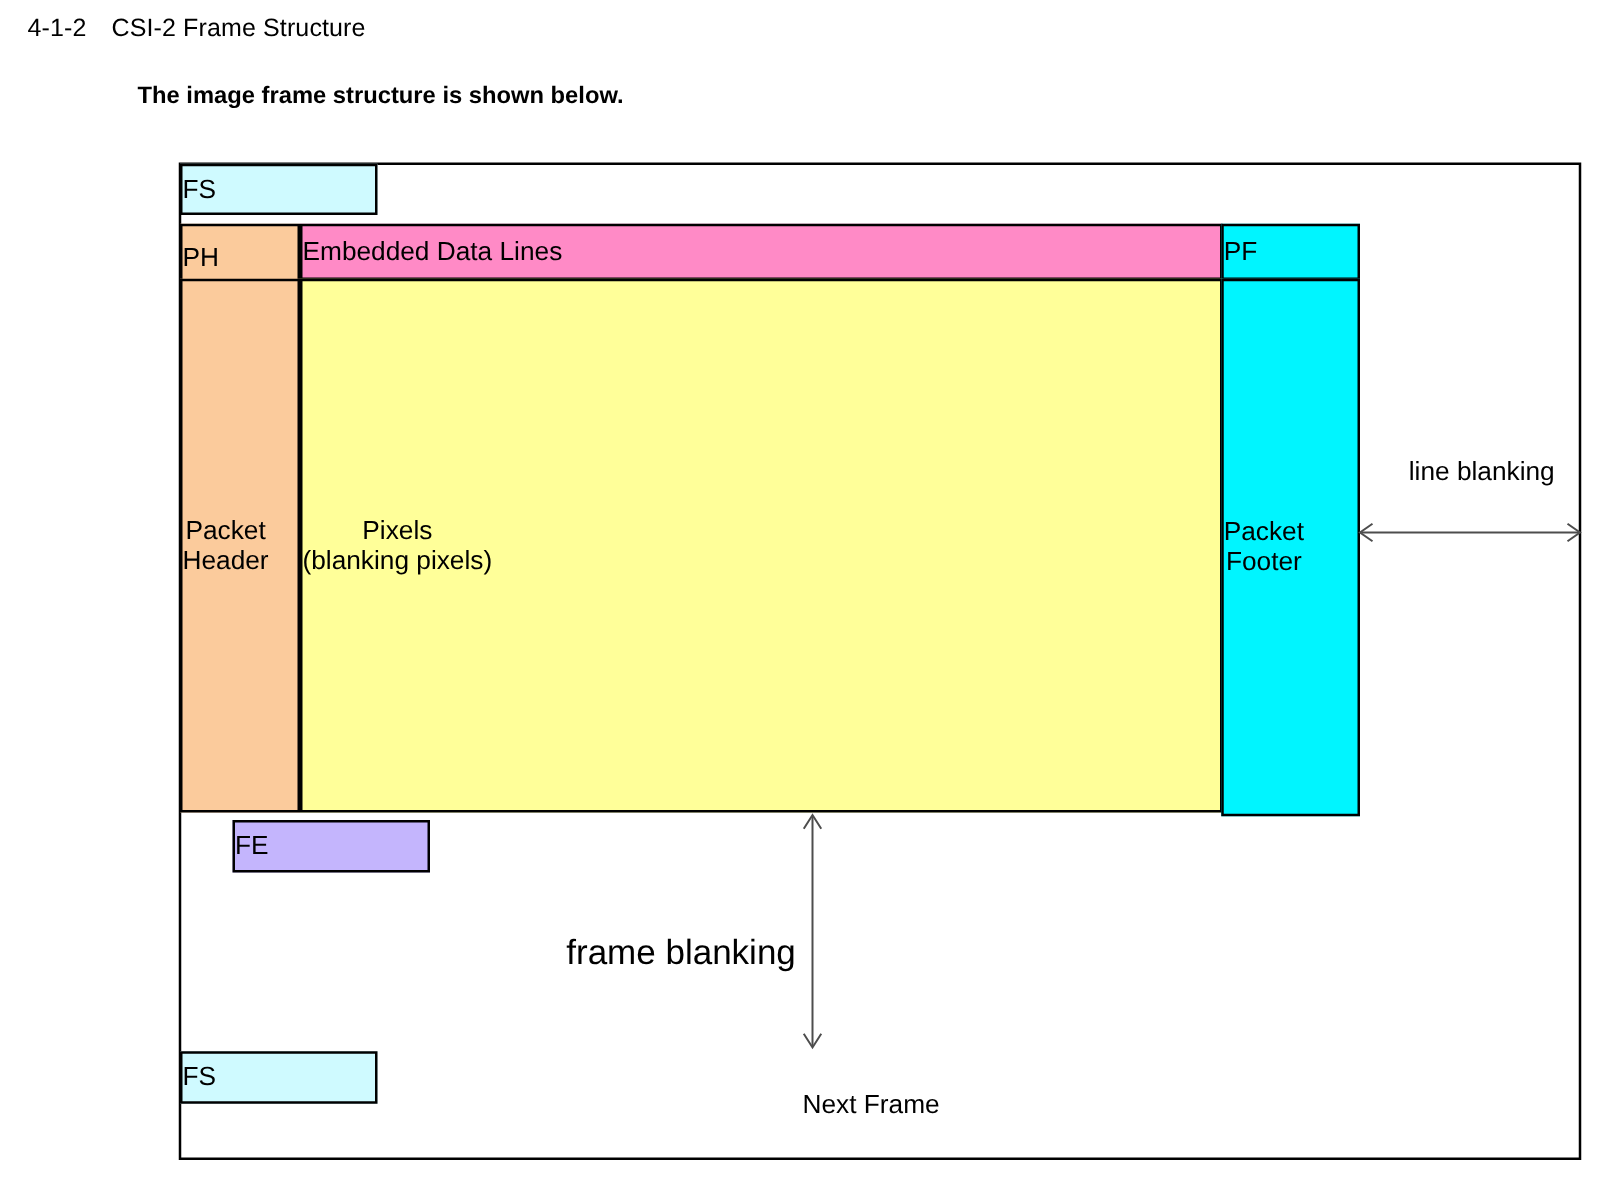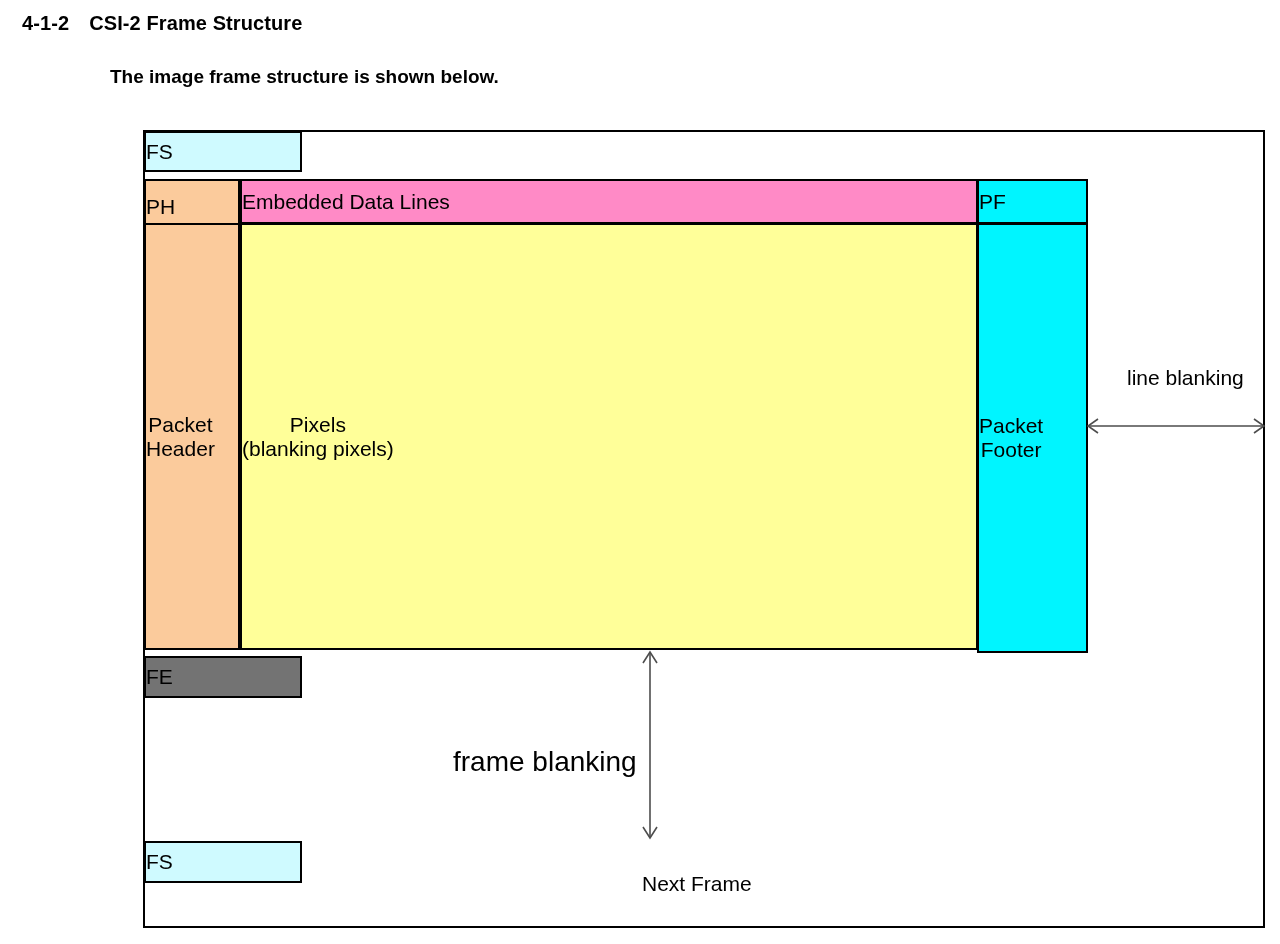--- a/index.html
+++ b/index.html
@@ -15,21 +15,21 @@
     color: #000000;
     overflow: hidden;
   }
 
   
   #doc-heading {
     position: absolute;
     left: 22px;
     top: 12px;
     font-size: 20px;
-    font-weight: bold;
+    font-weight: normal;
     letter-spacing: 0.1px;
     white-space: pre;
   }
   #doc-heading .sec-num { display: inline-block; margin-right: 20px; }
 
   #doc-intro {
     position: absolute;
     left: 110px;
     top: 66px;
     font-size: 19px;
@@ -148,21 +148,21 @@
   <div class="blk" id="pixels" style="background: rgb(255, 255, 153);">
     <span class="lbl">Pixels
 (blanking pixels)</span>
   </div>
 
   <div class="blk" id="packet-ftr" style="background: rgb(0, 245, 255);">
     <span class="lbl">Packet
 Footer</span>
   </div>
 
-  <div class="blk" id="fe-box" style="background: #737373;">
+  <div class="blk" id="fe-box" style="background: #c4b5fd; margin-left: 42px;">
     <span class="lbl">FE</span>
   </div>
 
   <div class="blk" id="fs-bottom" style="background: rgb(207, 250, 255);">
     <span class="lbl">FS</span>
   </div>
 
   <div id="line-blanking-label">line blanking</div>
   <div id="line-blanking-arrow">
     <svg width="180" height="18" viewBox="0 0 180 18">

